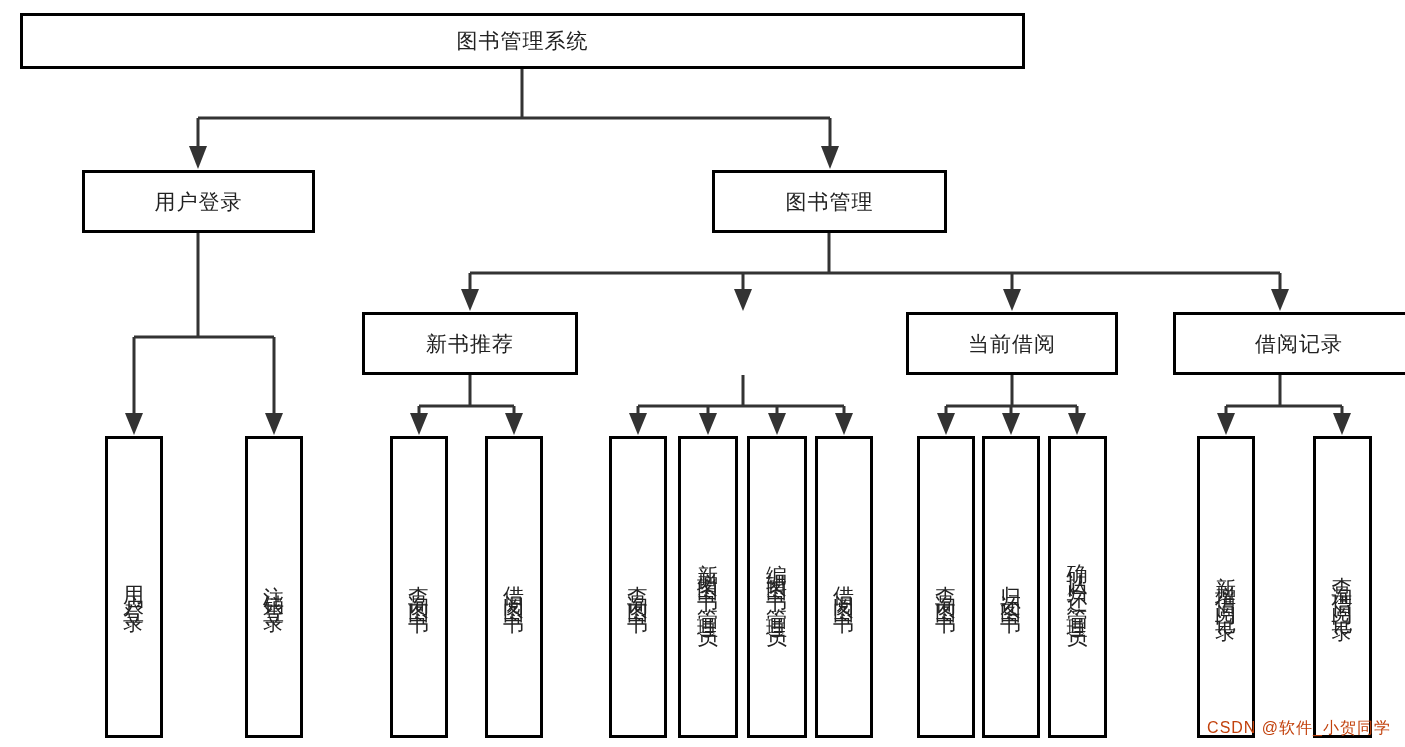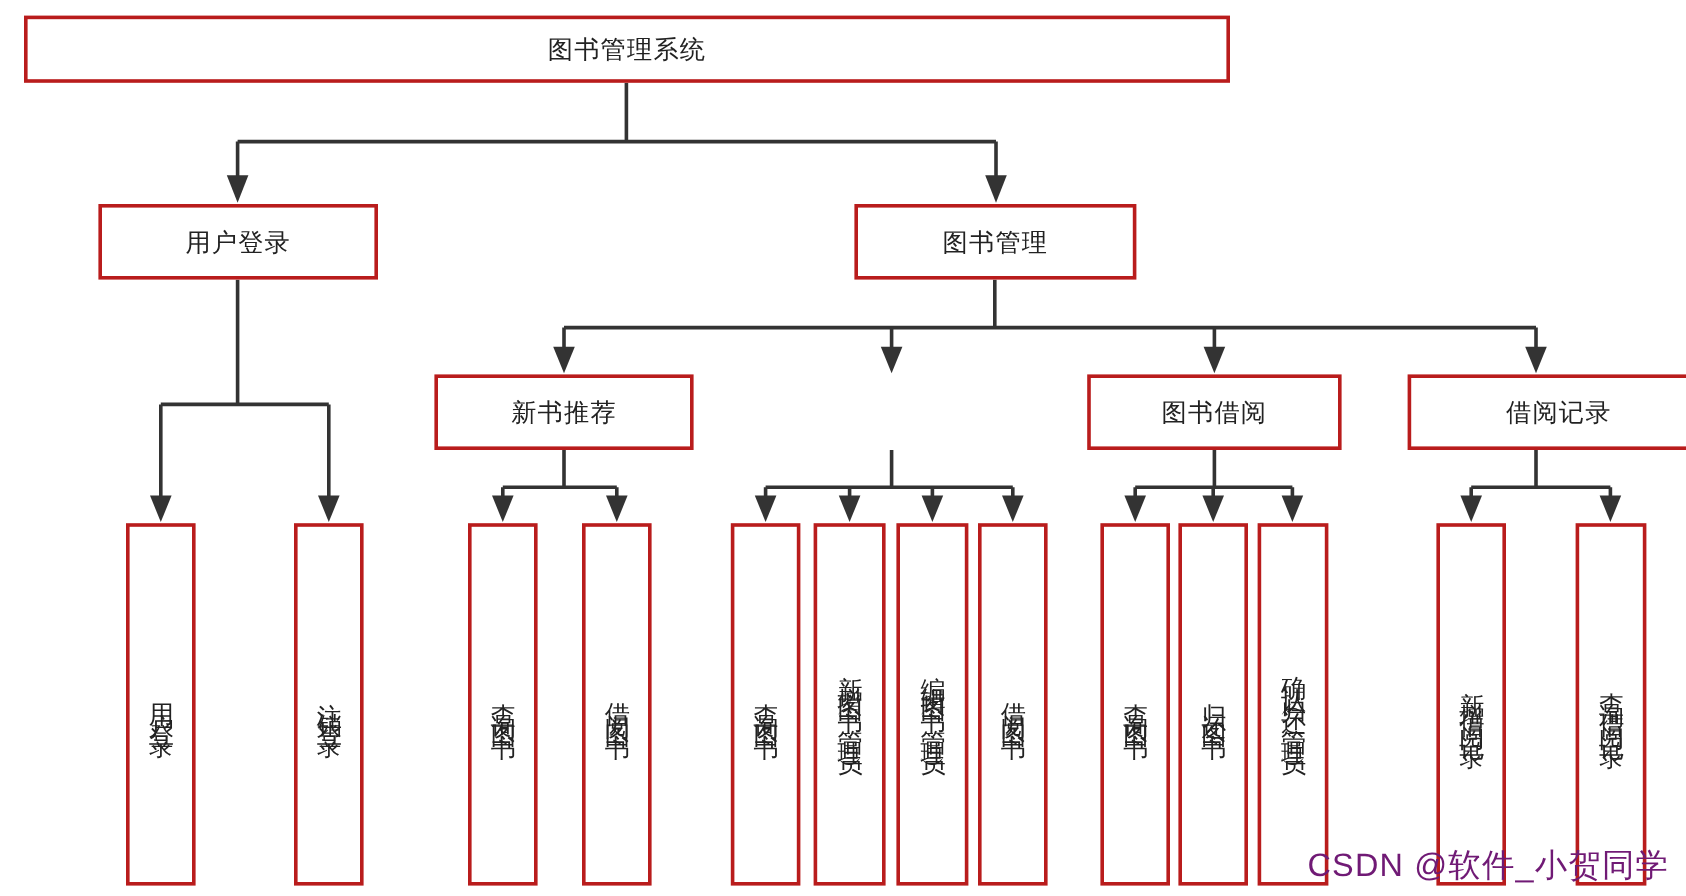--- a/index.html
+++ b/index.html
@@ -12,21 +12,21 @@
     font-family: "Liberation Sans", "DejaVu Sans", sans-serif;
   }
   .connectors {
     position: absolute;
     left: 0; top: 0;
     z-index: 1;
   }
   .box {
     position: absolute;
     box-sizing: border-box;
-    border: 3px solid #b91c1c;
+    border: 3px solid #000000;
     background: #ffffff;
     color: #222222;
     display: flex;
     align-items: center;
     justify-content: center;
     z-index: 2;
   }
   .h-box {
     font-size: 21px;
     letter-spacing: 1px;
@@ -37,22 +37,22 @@
     text-orientation: mixed;
     font-size: 21px;
     letter-spacing: 9px;
     line-height: 1;
   }
   .watermark {
     position: absolute;
     right: 14px;
     bottom: 8px;
     z-index: 3;
-    font-size: 27px;
-    color: #701a75;
+    font-size: 16px;
+    color: #c2410c;
     letter-spacing: 1px;
     white-space: nowrap;
   }
 </style>
 </head>
 <body>
 
 <div class="canvas">
 
   <svg class="connectors" width="1405" height="747" viewBox="0 0 1405 747" xmlns="http://www.w3.org/2000/svg">
@@ -94,21 +94,21 @@
       <polygon points="1333,413 1351,413 1342,435"></polygon>
     </g>
   </svg>
 
   <div class="box h-box" style="left:20px;top:13px;width:1005px;height:56px">图书管理系统</div>
 
   <div class="box h-box" style="left:82px;top:170px;width:233px;height:63px">用户登录</div>
   <div class="box h-box" style="left:362px;top:312px;width:216px;height:63px">新书推荐</div>
 
   <div class="box h-box" style="left:712px;top:170px;width:235px;height:63px">图书管理</div>
-  <div class="box h-box" style="left:906px;top:312px;width:212px;height:63px">图书借阅</div>
+  <div class="box h-box" style="left:906px;top:312px;width:212px;height:63px">当前借阅</div>
   <div class="box h-box" style="left:1173px;top:312px;width:252px;height:63px">借阅记录</div>
 
   <div class="box v-box" style="left:105px;top:436px;width:58px;height:302px">用户登录</div>
   <div class="box v-box" style="left:245px;top:436px;width:58px;height:302px">注销登录</div>
 
   <div class="box v-box" style="left:390px;top:436px;width:58px;height:302px">查询图书</div>
   <div class="box v-box" style="left:485px;top:436px;width:58px;height:302px">借阅图书</div>
 
   <div class="box v-box" style="left:609px;top:436px;width:58px;height:302px">查询图书</div>
   <div class="box v-box" style="left:678px;top:436px;width:60px;height:302px">新增图书（管理员）</div>

